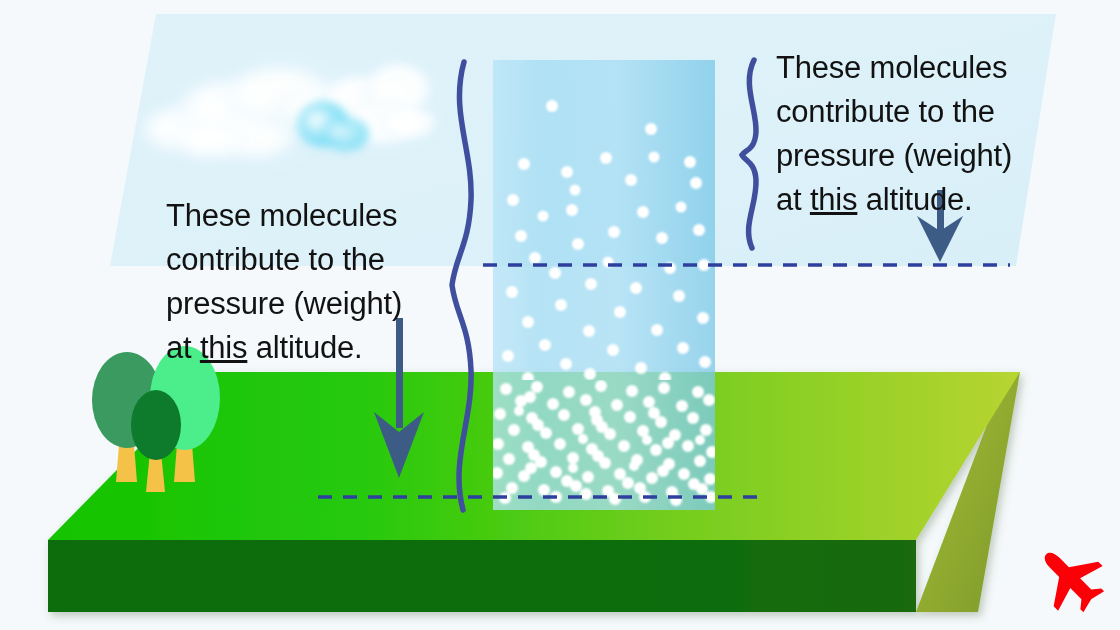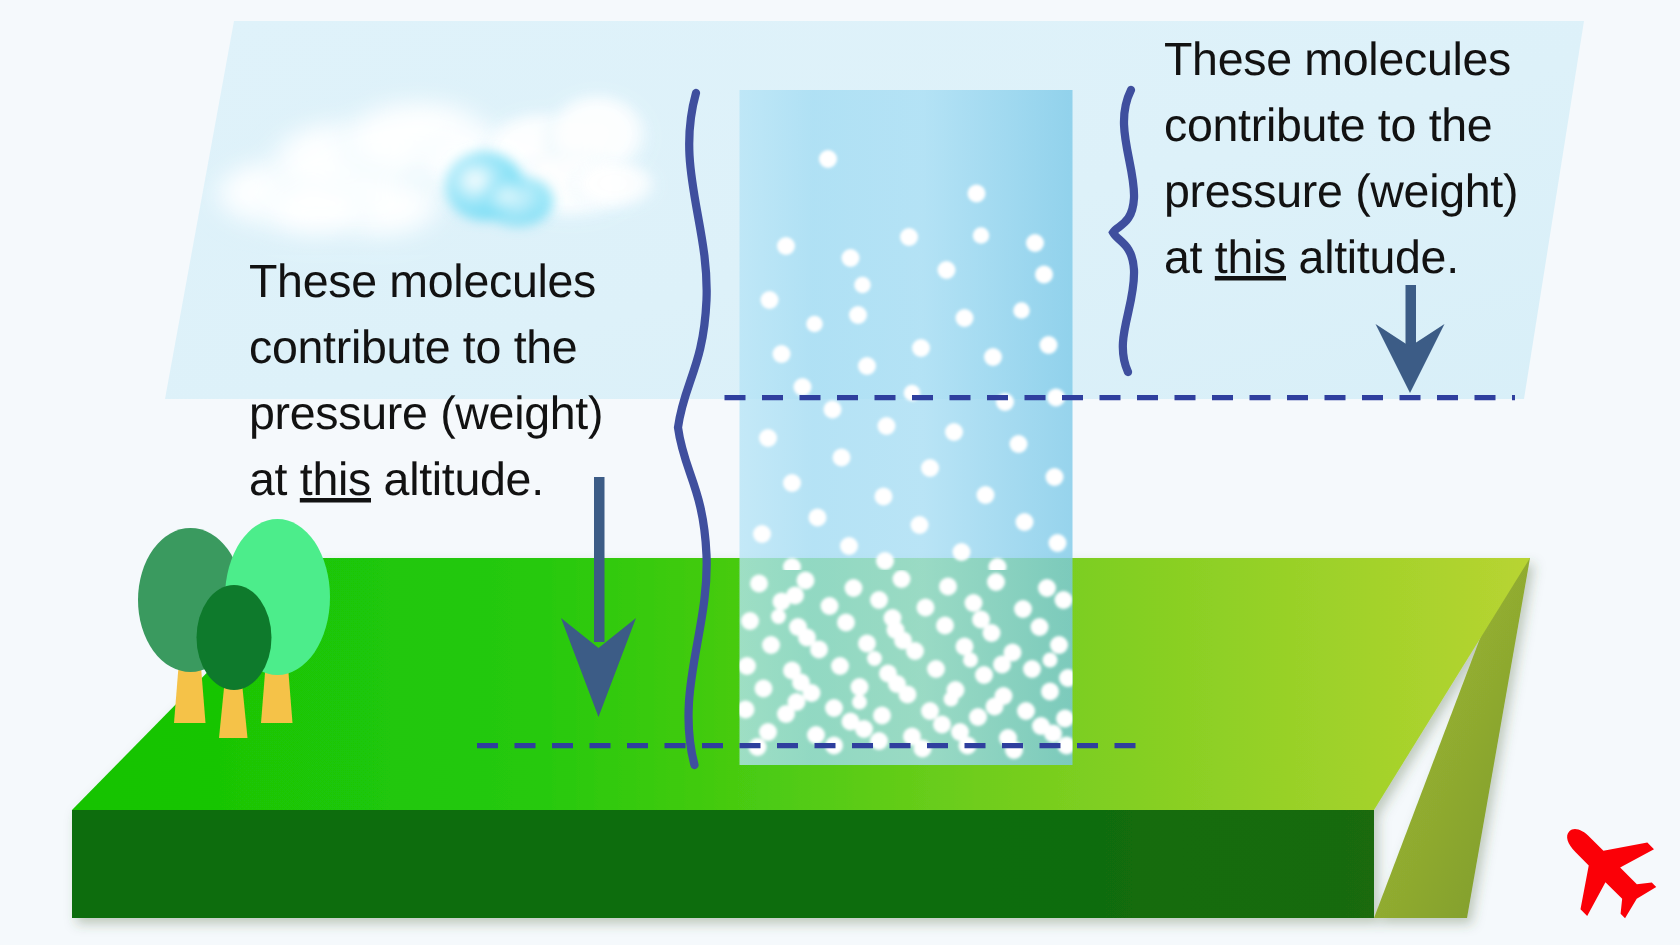--- a/index.html
+++ b/index.html
@@ -26,20 +26,21 @@
     height: 630px;
   }
   .label {
     position: absolute;
     font-family: "Liberation Sans", sans-serif;
     font-size: 31px;
     line-height: 44px;
     color: #121212;
     letter-spacing: -0.2px;
     white-space: nowrap;
+    margin-top: 28px;
   }
   .label u {
     text-decoration: underline;
     text-underline-offset: 2px;
   }
   #label-left {
     left: 166px;
     top: 166px;
   }
   #label-right {

